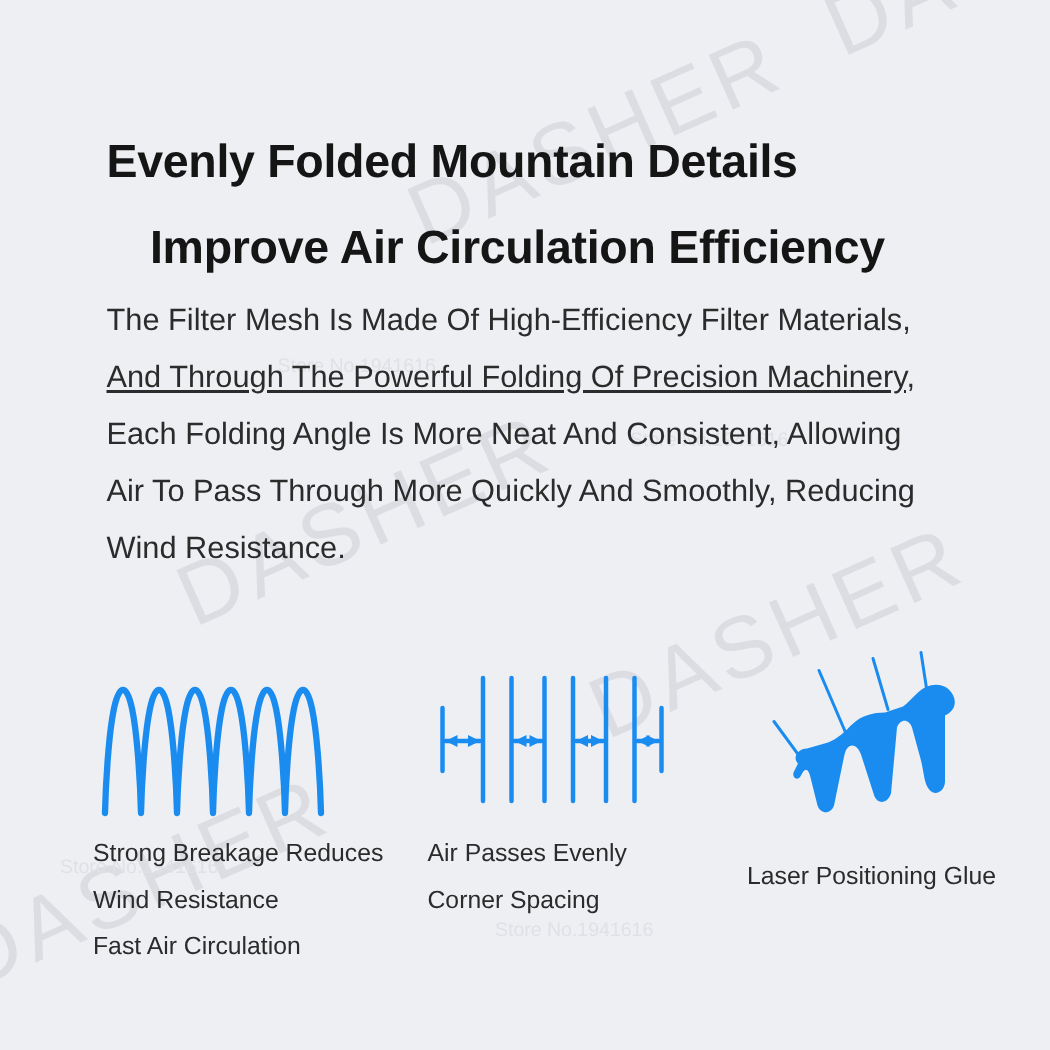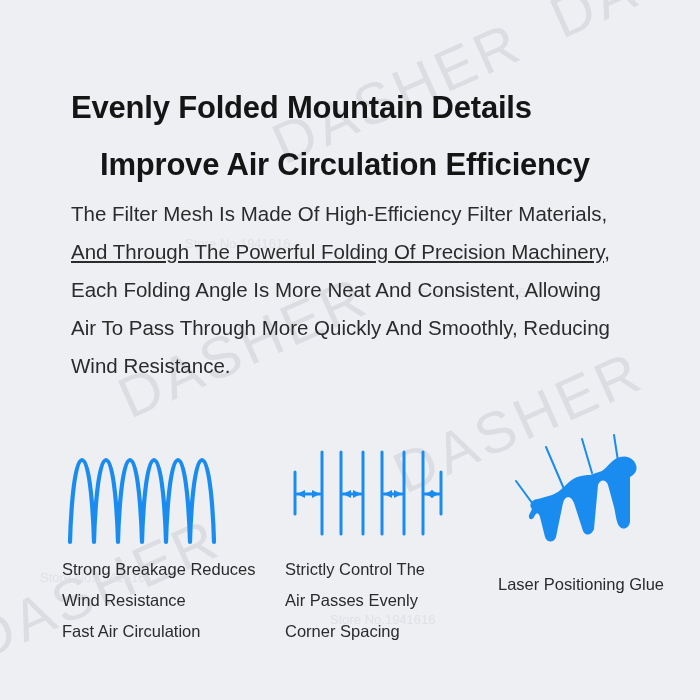--- a/index.html
+++ b/index.html
@@ -188,21 +188,20 @@
 
             <polygon points="99,64 107,60 107,68"></polygon>
             <polygon points="117,64 109,60 109,68"></polygon>
 
             <polygon points="140,64 148,60 148,68"></polygon>
             <polygon points="154,64 146,60 146,68"></polygon>
           </g>
         </svg>
       </div>
       <div class="caption">
-        <div class="caption-line">Strictly Control The</div>
         <div class="caption-line">Air Passes Evenly</div>
         <div class="caption-line">Corner Spacing</div>
       </div>
     </div>
 
     <div class="feature" id="feature-2">
       <div class="feature-art">
         <svg width="165" height="125" viewBox="0 0 165 125">
 
           <g stroke="#1a8cf0" stroke-width="2" stroke-linecap="round">

